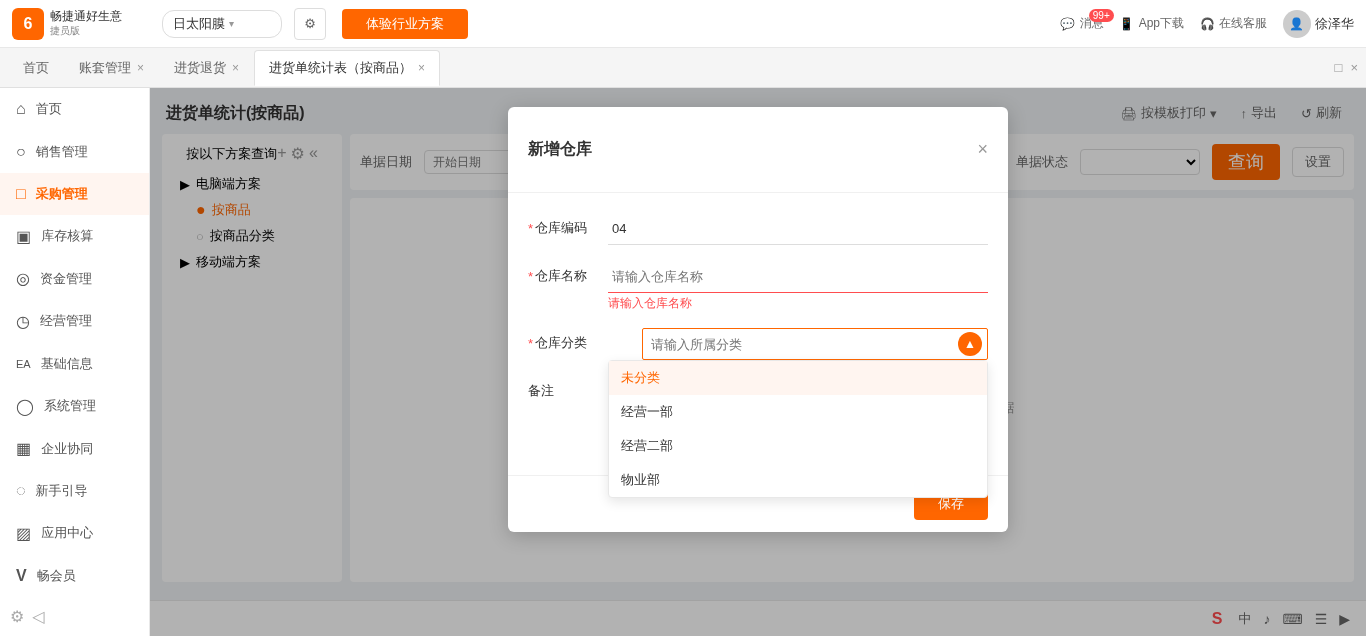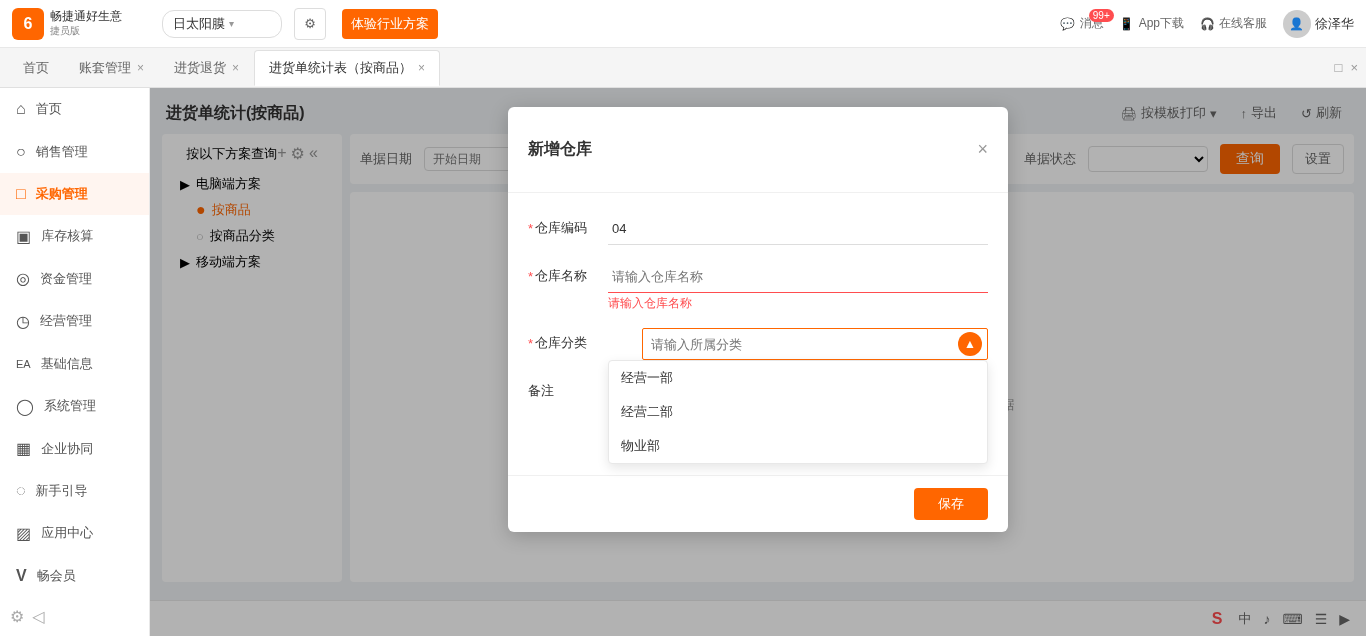--- a/index.html
+++ b/index.html
@@ -43,21 +43,21 @@
     }
     .gear-icon-btn {
       width: 32px; height: 32px;
       border: 1px solid #ddd; border-radius: 4px;
       display: flex; align-items: center; justify-content: center;
       cursor: pointer; color: #666;
     }
     .trial-btn {
       background: #ff6600; color: #fff;
       border: none; border-radius: 4px;
-      padding: 6px 9px; cursor: pointer; font-size: 13px;
+      padding: 6px 24px; cursor: pointer; font-size: 13px;
     }
     .header-right {
       margin-left: auto;
       display: flex; align-items: center; gap: 16px;
     }
     .msg-btn {
       display: flex; align-items: center; gap: 4px;
       font-size: 12px; color: #666; cursor: pointer; position: relative;
     }
     .badge {
@@ -139,21 +139,21 @@
     }
     .page-title { font-size: 16px; font-weight: bold; color: #333; }
     .action-btn {
       display: flex; align-items: center; gap: 4px;
       color: #666; font-size: 13px; cursor: pointer;
       padding: 4px 8px;
     }
     .query-btn {
       background: #ff6600; color: #fff;
       border: none; border-radius: 4px;
-      padding: 6px 16px; cursor: pointer; font-size: 14px;
+      padding: 6px 16px; cursor: pointer; font-size: 18px;
     }
     .set-btn {
       background: #fff; color: #666;
       border: 1px solid #ddd; border-radius: 4px;
       padding: 5px 12px; cursor: pointer; font-size: 13px;
     }
 
     
     .overlay {
       position: absolute;
@@ -529,20 +529,21 @@
             <span class="required">*</span>
             <span>仓库分类</span>
           </div>
           <div class="form-control" style="position:relative;">
             <div class="category-input-wrap">
               <input class="category-input" type="text" placeholder="请输入所属分类" style="">
               <div class="category-toggle">▲</div>
             </div>
 
             <div class="category-dropdown">
+              <div class="dropdown-item selected">未分类</div>
               <div class="dropdown-item">经营一部</div>
               <div class="dropdown-item">经营二部</div>
               <div class="dropdown-item">物业部</div>
             </div>
           </div>
         </div>
 
         <div class="form-row">
           <div class="form-label">
             <span>备注</span>

